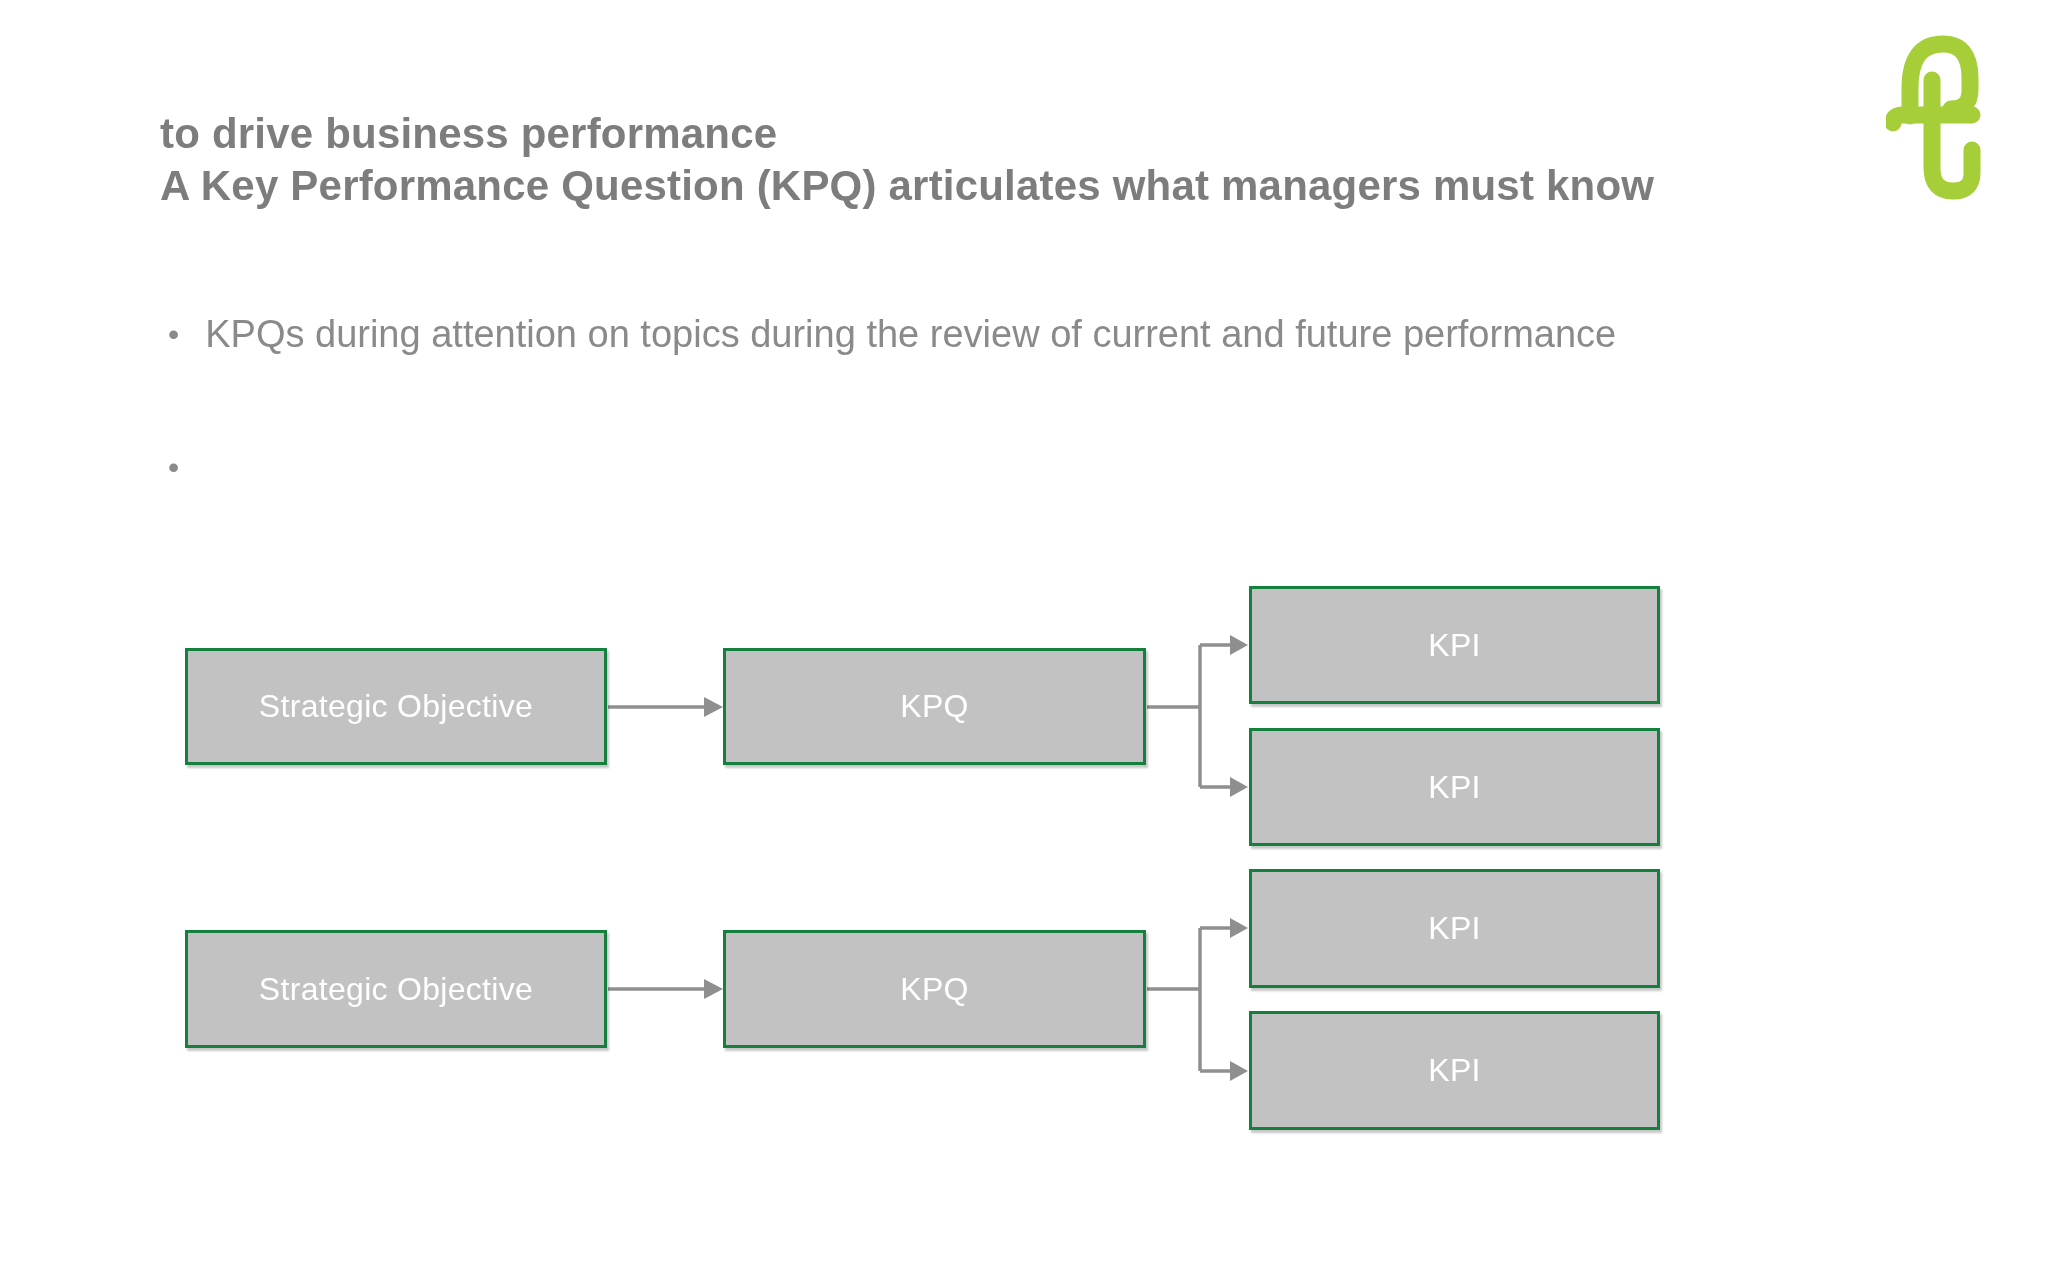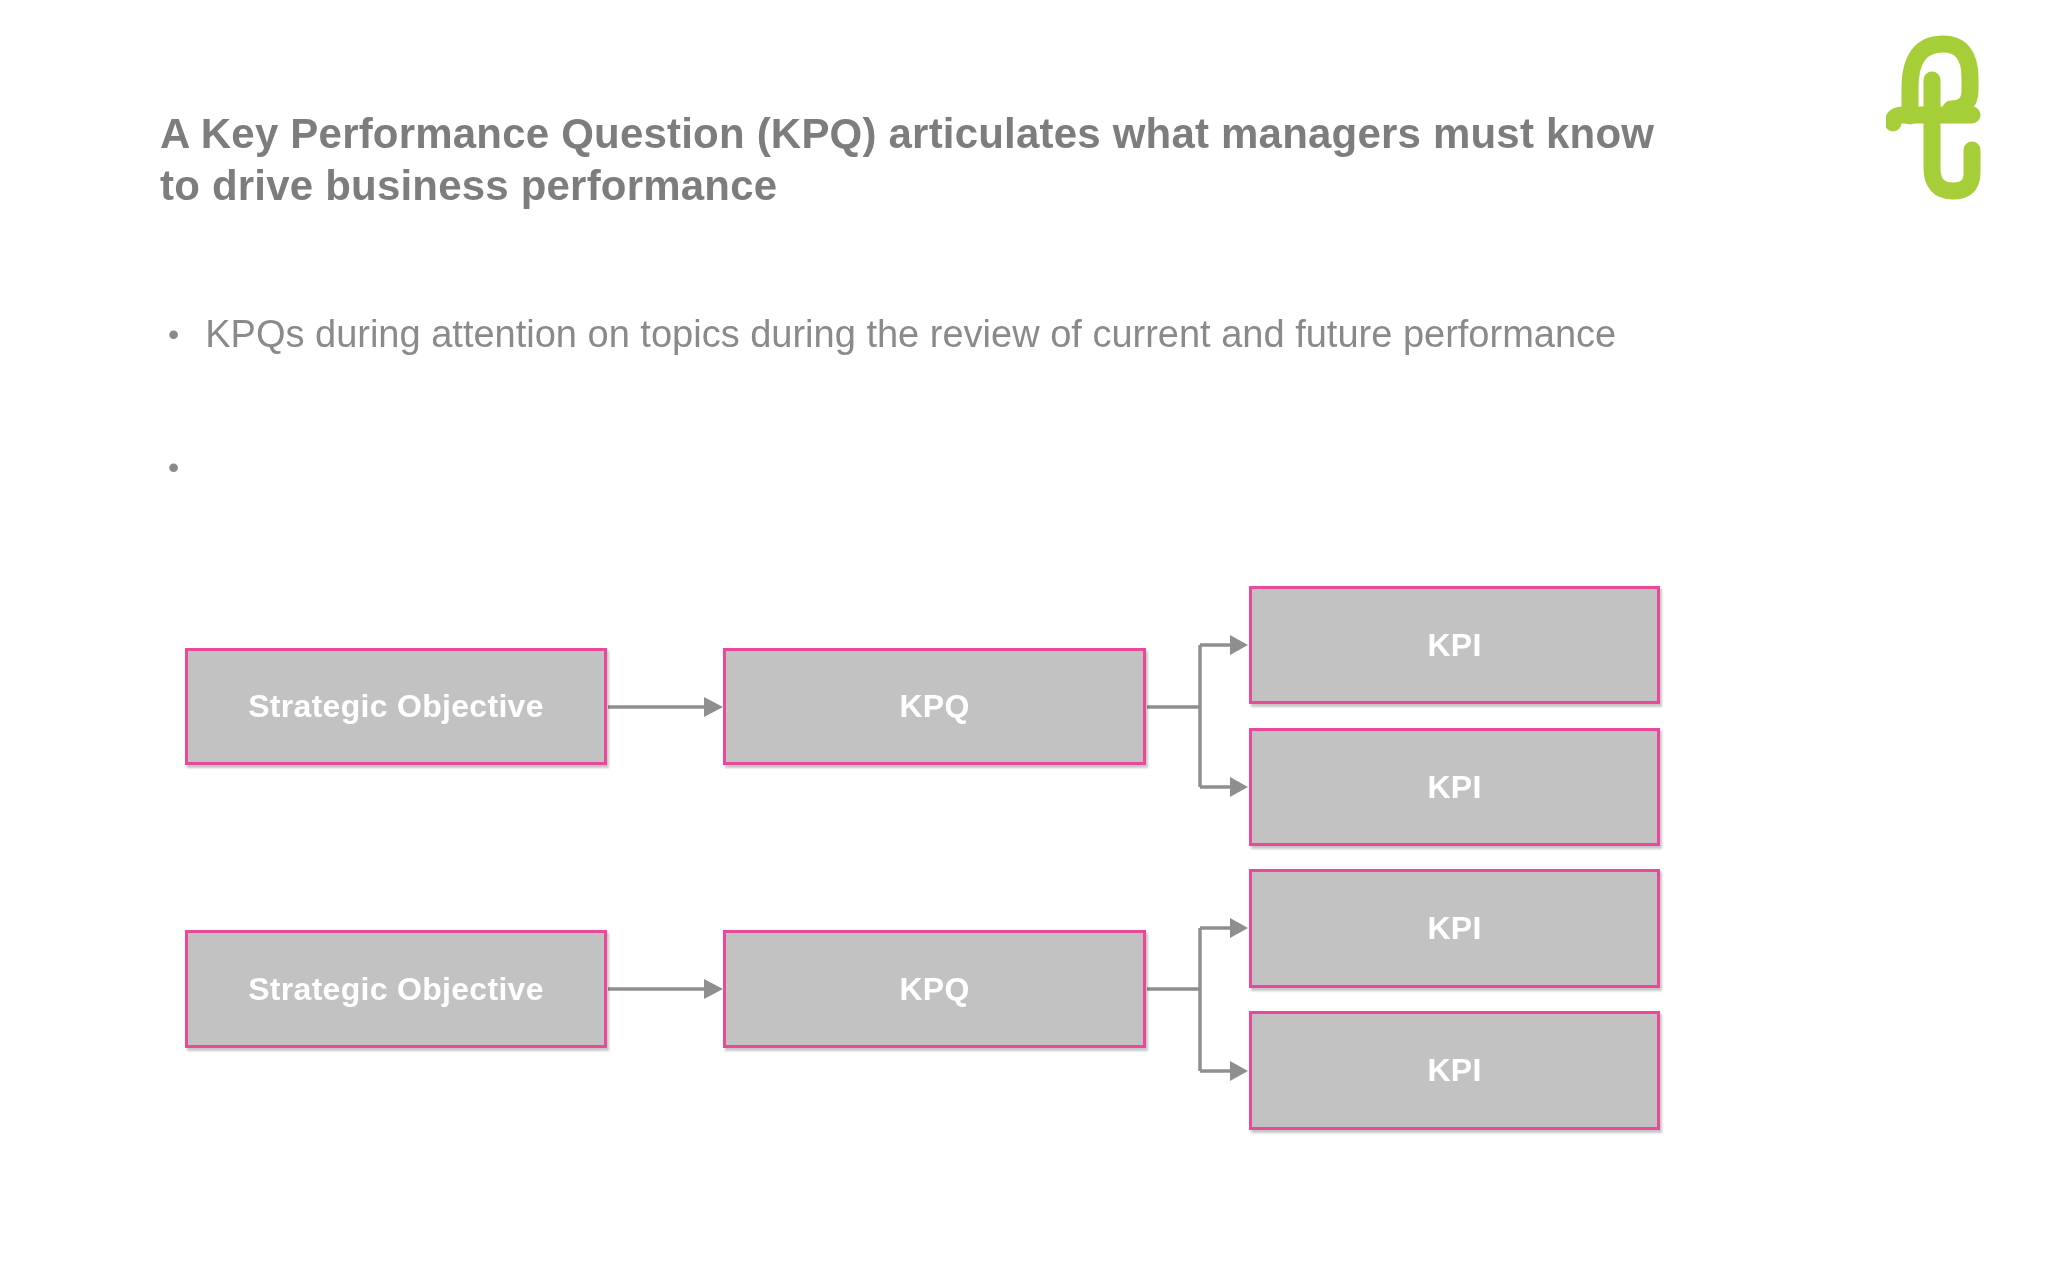--- a/index.html
+++ b/index.html
@@ -48,27 +48,27 @@
     font-size: 32px;
     line-height: 49px;
     margin-right: 26px;
     flex: 0 0 auto;
   }
 
   
   .node {
     position: absolute;
     background: #c2c2c2;
-    border: 3px solid #ec4899;
+    border: 3px solid #15803d;
     box-shadow: 2px 3px 2px rgba(0,0,0,0.22);
     display: flex;
     align-items: center;
     justify-content: center;
     color: #ffffff;
-    font-weight: bold;
+    font-weight: normal;
     font-size: 32px;
     letter-spacing: 0.3px;
     box-sizing: border-box;
   }
   .node-so1  { left: 185px;  top: 648px;  width: 422px; height: 117px; }
   .node-kpq1 { left: 723px;  top: 648px;  width: 423px; height: 117px; }
   .node-kpi1 { left: 1249px; top: 586px;  width: 411px; height: 118px; }
   .node-kpi2 { left: 1249px; top: 728px;  width: 411px; height: 118px; }
   .node-so2  { left: 185px;  top: 930px;  width: 422px; height: 118px; }
   .node-kpq2 { left: 723px;  top: 930px;  width: 423px; height: 118px; }
@@ -92,22 +92,22 @@
     width: 130px;
     height: 180px;
   }
 </style>
 </head>
 <body>
 
 <div class="slide">
 
   <div class="title">
+    <div>to drive business performance</div>
     <div>A Key Performance Question (KPQ) articulates what managers must know</div>
-    <div>to drive business performance</div>
   </div>
 
   <svg class="logo" viewBox="0 0 130 180">
     <g fill="none" stroke="#a6ce39" stroke-width="17" stroke-linecap="round">
       <path d="M 24 86 V 58 Q 24 14 57 14 Q 84 14 84 48 V 60 Q 84 79 65 79"></path>
       <path d="M 7 93 Q 7 85 17 85 H 86"></path>
       <path d="M 46 50 V 138 Q 46 161 67 161 Q 86 161 86 143 V 120"></path>
     </g>
   </svg>
 

